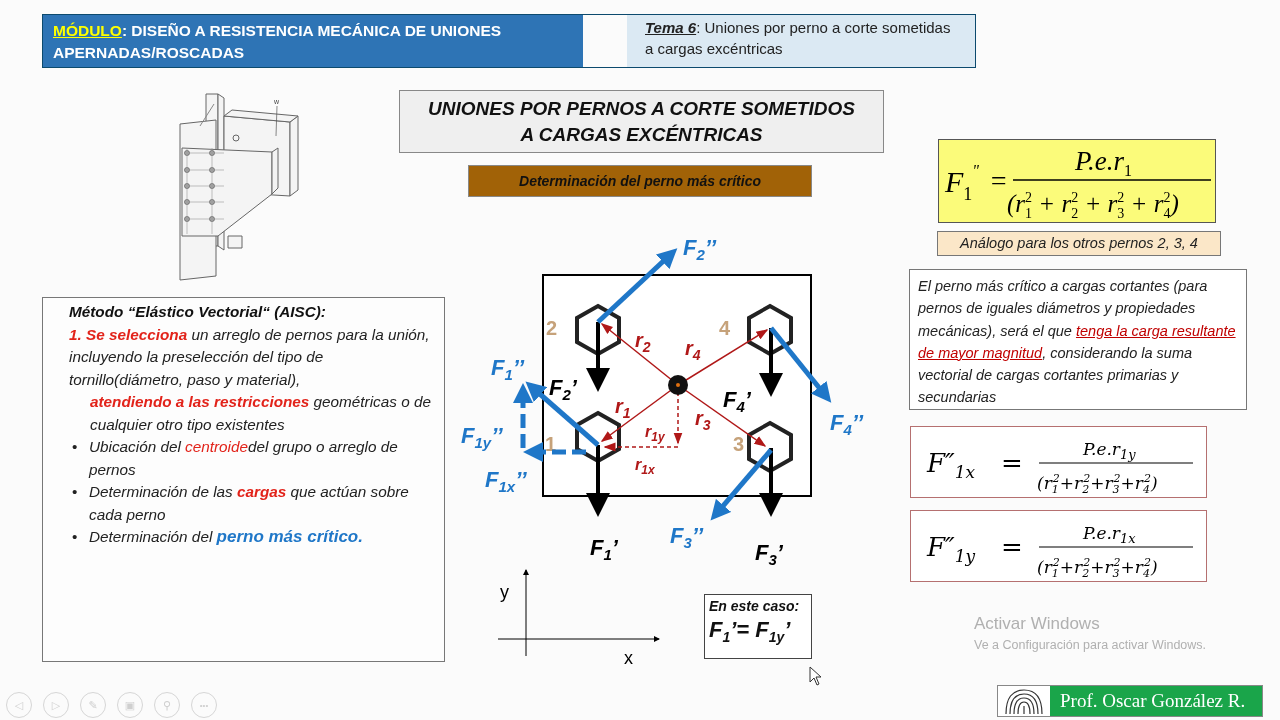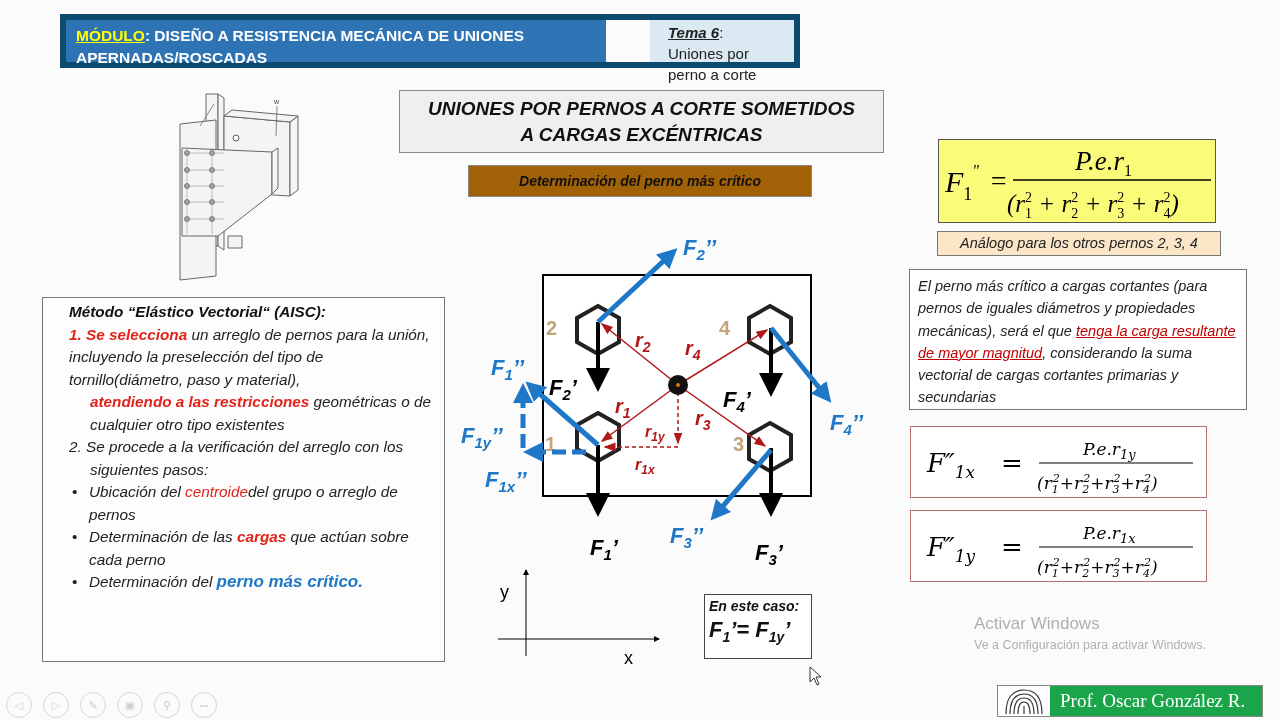--- a/index.html
+++ b/index.html
@@ -1,19 +1,19 @@
 <!DOCTYPE html>
 <html><head>
 <meta charset="utf-8">
 <style>
   * { box-sizing: border-box; margin: 0; padding: 0; }
   body { width: 1280px; height: 720px; background: #fbfbfb; font-family: "Liberation Sans", sans-serif; position: relative; overflow: hidden; color: #111; }
   .abs { position: absolute; }
   
-  .hdr { left: 60px; top: 14px; width: 740px; height: 54px; display: flex; border: 6px solid #0c4a6e; }
+  .hdr { left: 42px; top: 14px; width: 934px; height: 54px; display: flex; border: 1px solid #0c4a6e; }
   .hdr-left { width: 540px; background: #2e74b5; color: #fff; font-weight: bold; font-size: 15.5px; line-height: 22px; padding: 5px 10px; }
   .hdr-left .mod { color: #ffff00; text-decoration: underline; }
   .hdr-right { flex: 1; background: #dbe9f3; color: #222; font-size: 15px; line-height: 21px; padding: 2px 18px; margin-left: 44px; }
   .hdr-right .tema { font-weight: bold; font-style: italic; text-decoration: underline; }
   
   .title { left: 399px; top: 90px; width: 485px; height: 63px; background: #efefef; border: 1px solid #888; font-weight: bold; font-style: italic; font-size: 19px; line-height: 26px; text-align: center; padding-top: 5px; }
   .subtitle { left: 468px; top: 165px; width: 344px; height: 32px; border: 1px solid #888; background: #a16207; font-style: italic; font-weight: bold; font-size: 14px; text-align: center; line-height: 30px; }
   
   .method { left: 42px; top: 297px; width: 403px; height: 365px; border: 1.5px solid #777; background: #fdfdfd; font-style: italic; font-size: 15.3px; line-height: 22.5px; padding: 3px 8px 0 26px; color: #222; }
   .method .h { font-weight: bold; color: #111; }
@@ -98,21 +98,20 @@
 </div>
 <div class="abs subtitle">Determinación del perno más crítico</div>
 
 <div class="abs method">
   <div class="h">Método “Elástico Vectorial“ (AISC):</div>
   <div style="text-indent:0">
     <span class="red">1.</span>
     <span class="red">Se selecciona</span><span> un arreglo de pernos para la unión,  incluyendo la preselección del tipo de tornillo(diámetro,  paso y material),</span>
     <div class="ind"><span class="red">atendiendo a las restricciones</span><span>  geométricas o de cualquier otro tipo existentes</span></div>
   </div>
-  <div style="padding-left:21px;text-indent:-21px">2. Se procede a la verificación del arreglo con los  siguientes pasos:</div>
   <div style="padding-left:23px">
     <div class="bul"><span>Ubicación del </span><span style="color:#e2231a">centroide</span><span>del grupo o arreglo de pernos</span></div>
     <div class="bul"><span>Determinación de las </span><span class="red">cargas</span><span> que actúan sobre cada perno</span></div>
     <div class="bul"><span>Determinación del </span><span class="blue">perno más crítico.</span></div>
   </div>
 </div>
 
 <svg class="abs" style="left:455px;top:225px" width="430" height="360" viewBox="0 0 430 360">
   <defs>
     <marker id="ab" markerWidth="6" markerHeight="6" refX="3" refY="3" orient="auto">

